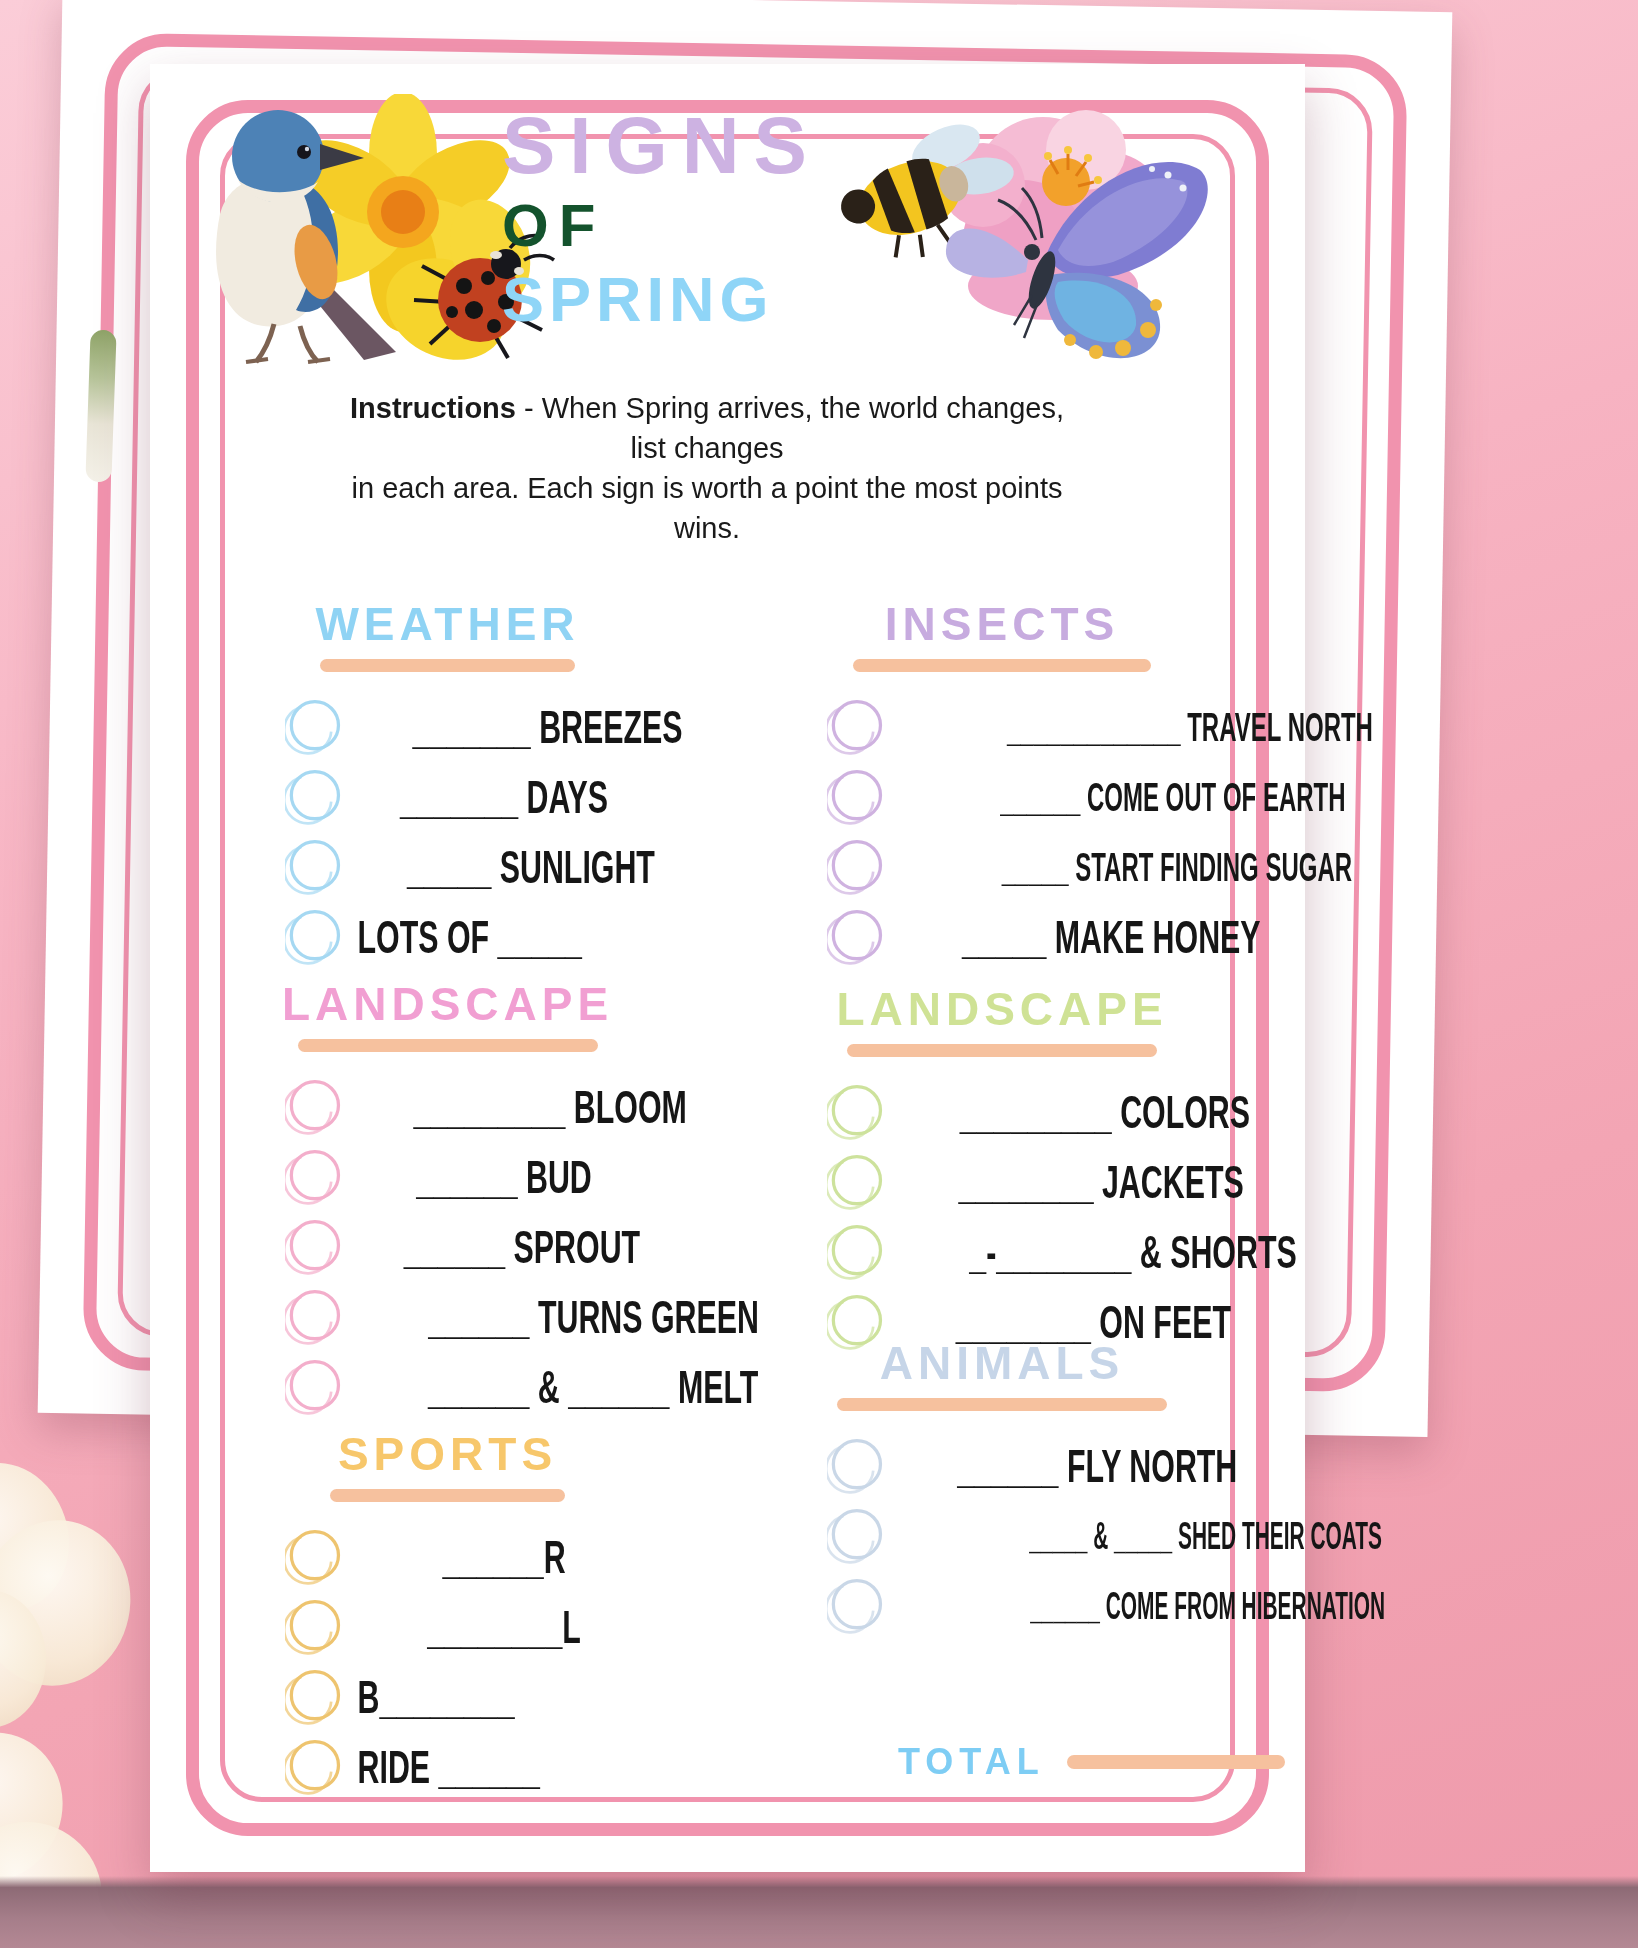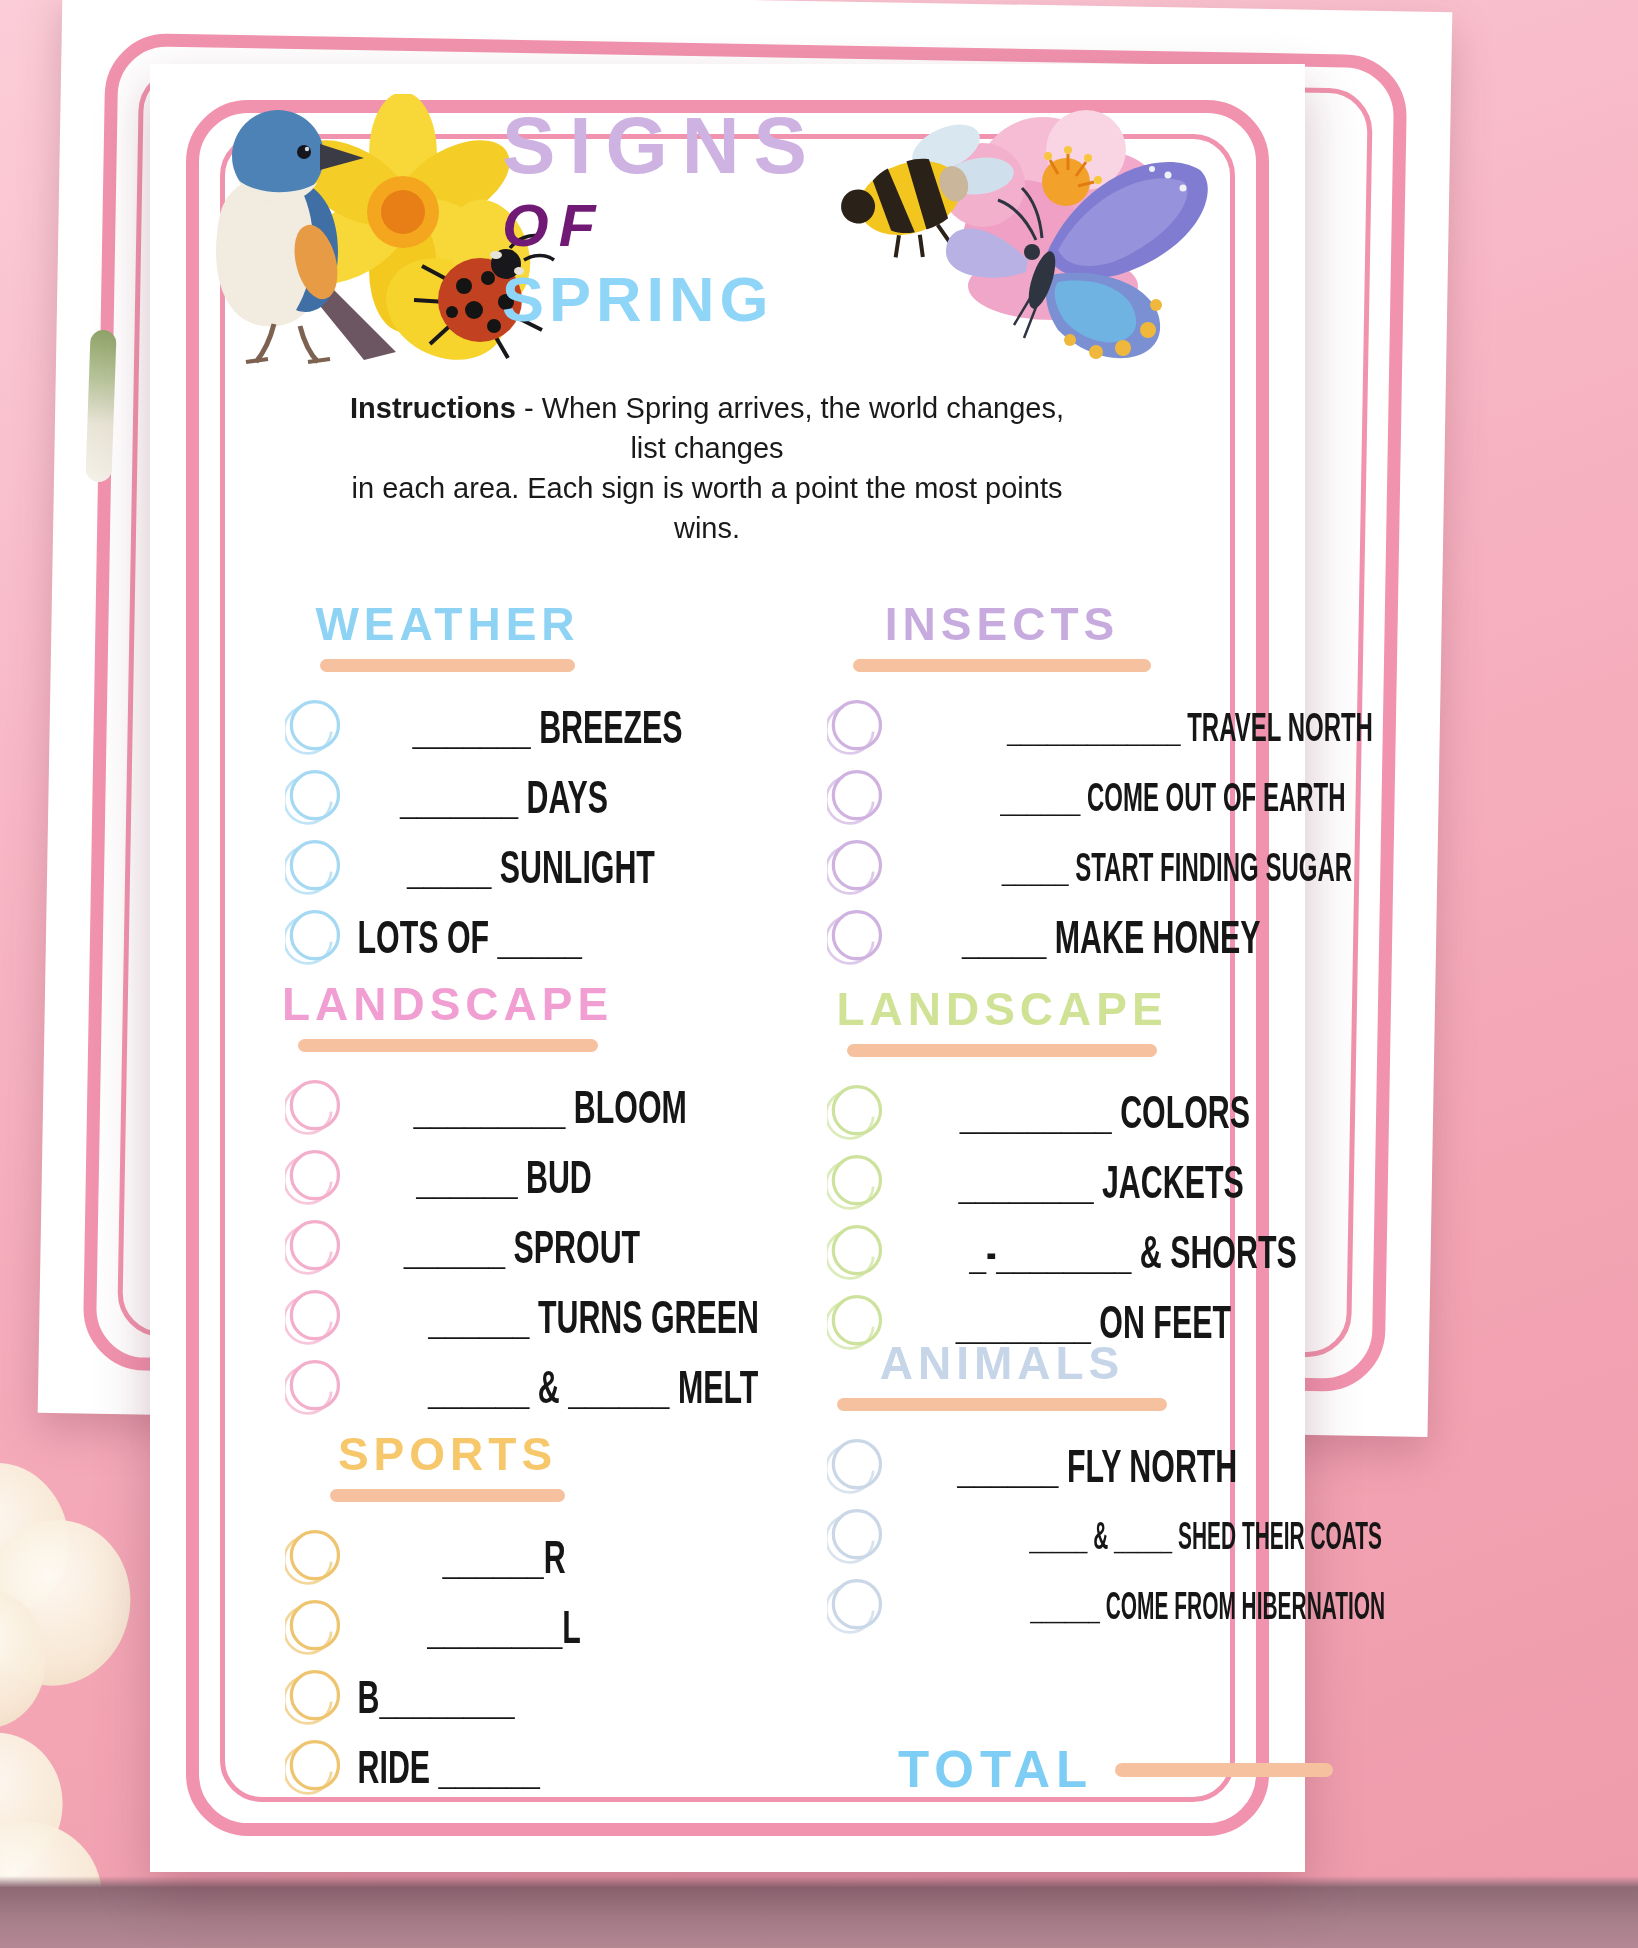--- a/index.html
+++ b/index.html
@@ -61,21 +61,21 @@
   #sec-animals .underbar{width:330px;}
   .row{display:flex;align-items:center;height:70px;}
   .circ{width:58px;height:58px;flex:0 0 auto;margin-left:55px;color:var(--circle,#bbb);}
   .row-text{flex:1;text-align:center;font-size:46px;font-weight:bold;line-height:1;color:var(--ink,#161616);
     white-space:nowrap;transform:scaleX(.66);}
   .row-text.long{font-size:40px;transform:scaleX(.6);}
   .row-text.xlong{font-size:38px;transform:scaleX(.55);}
   .row-text.left{text-align:left;padding-left:22px;transform-origin:0 50%;}
   
   .total{position:absolute;left:748px;top:1680px;display:flex;align-items:center;gap:22px;}
-  .total-label{font-size:51px;font-weight:bold;letter-spacing:6px;line-height:1;}
+  .total-label{font-size:36px;font-weight:bold;letter-spacing:6px;line-height:1;}
   .total-line{width:218px;height:14px;border-radius:7px;background:var(--peach,#f6c19e);}
 </style>
 </head>
 <body>
 
 <div class="stage" style="--peach: #f6c19e; --ink: #161616; --border-pink: #f193ae; --bg-top: #fbcdd8; --bg-bottom: #ee9aab; --table: #8d6a75;">
 
   <div class="flower flower-a">
       <i class="p p1"></i>
       <i class="p p2"></i>
@@ -145,21 +145,21 @@
             <circle cx="-28" cy="12" r="6"></circle>
         </g>
         <circle cx="26" cy="-36" r="15" fill="#17171c"></circle>
         <ellipse cx="16" cy="-45" rx="6" ry="4" fill="#e8e3d8"></ellipse>
           <ellipse cx="39" cy="-29" rx="5" ry="4" fill="#e8e3d8"></ellipse>
       </g>
     </svg>
 
     <div class="title">
       <span class="t1" style="color: rgb(205, 178, 226);">SIGNS</span>
-      <span class="t2" style="color: #701a75; font-style: italic;">OF</span>
+      <span class="t2" style="color: #14532d;">OF</span>
       <span class="t3" style="color: rgb(143, 213, 247);">SPRING</span>
     </div>
 
     <svg class="illus illus-right" viewBox="0 0 404 300" aria-hidden="true">
       <g>
         <circle cx="225" cy="95" r="68" fill="#f5bcd4"></circle>
         <circle cx="290" cy="120" r="58" fill="#f1a8ca"></circle>
         <circle cx="205" cy="150" r="60" fill="#efa0c4"></circle>
         <circle cx="268" cy="60" r="40" fill="#f9d4e2"></circle>
         <circle cx="165" cy="95" r="42" fill="#f3b0cd"></circle>

